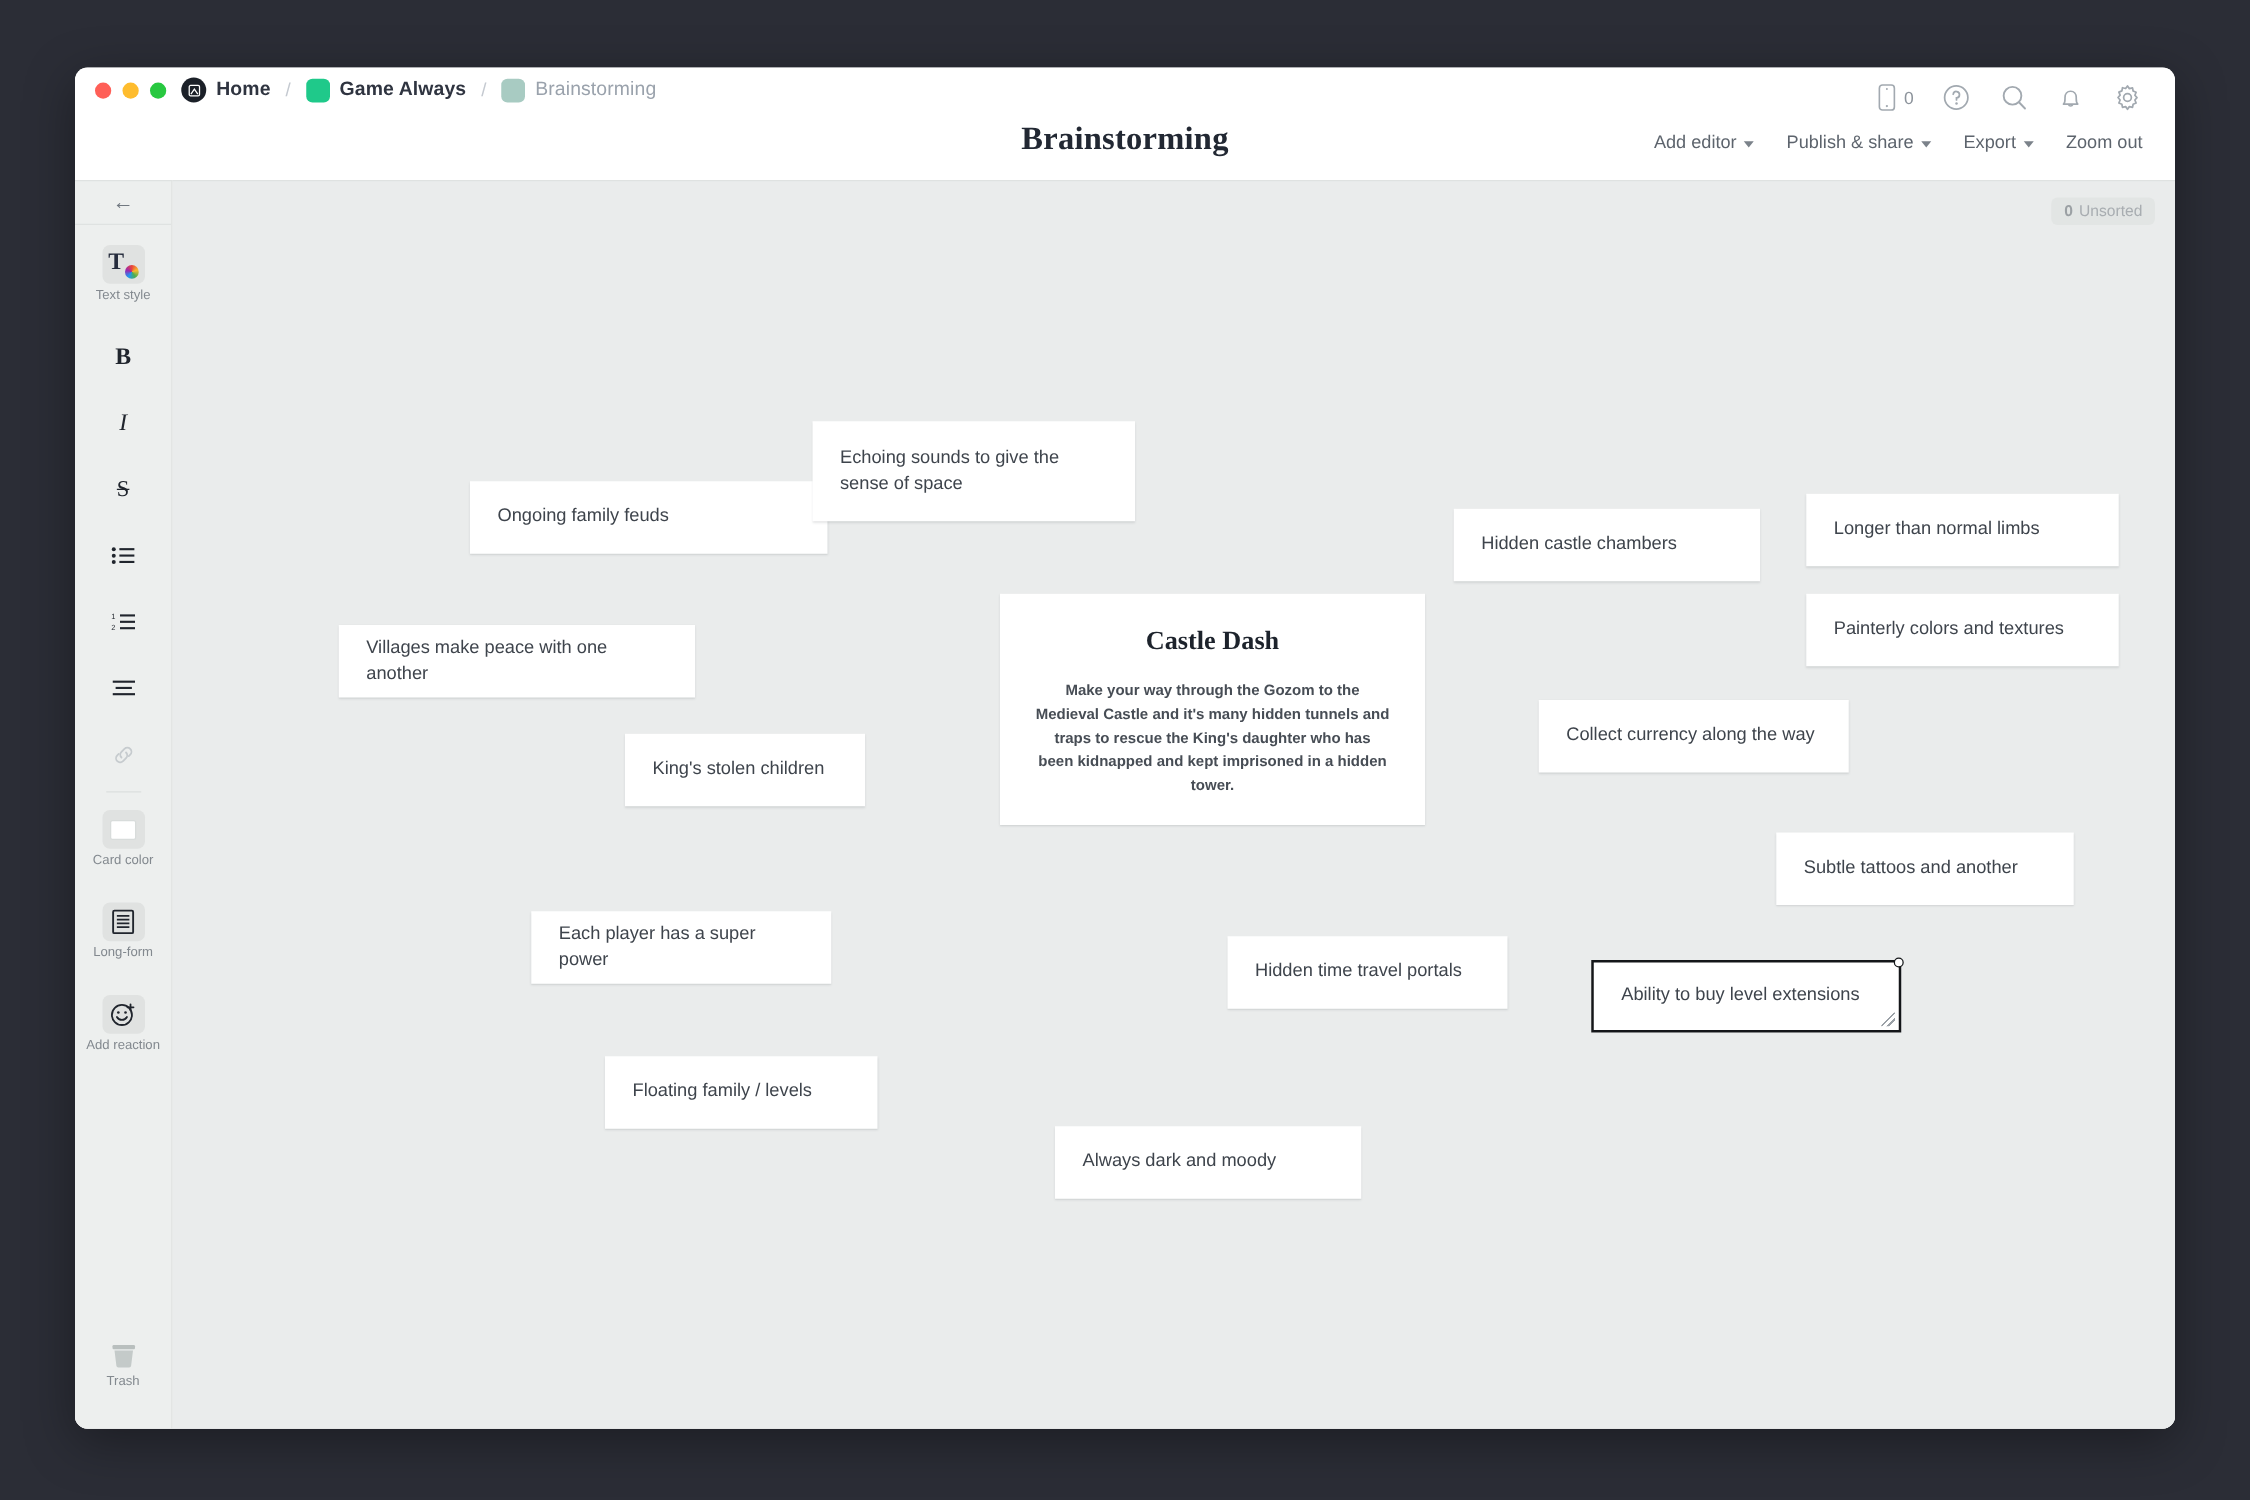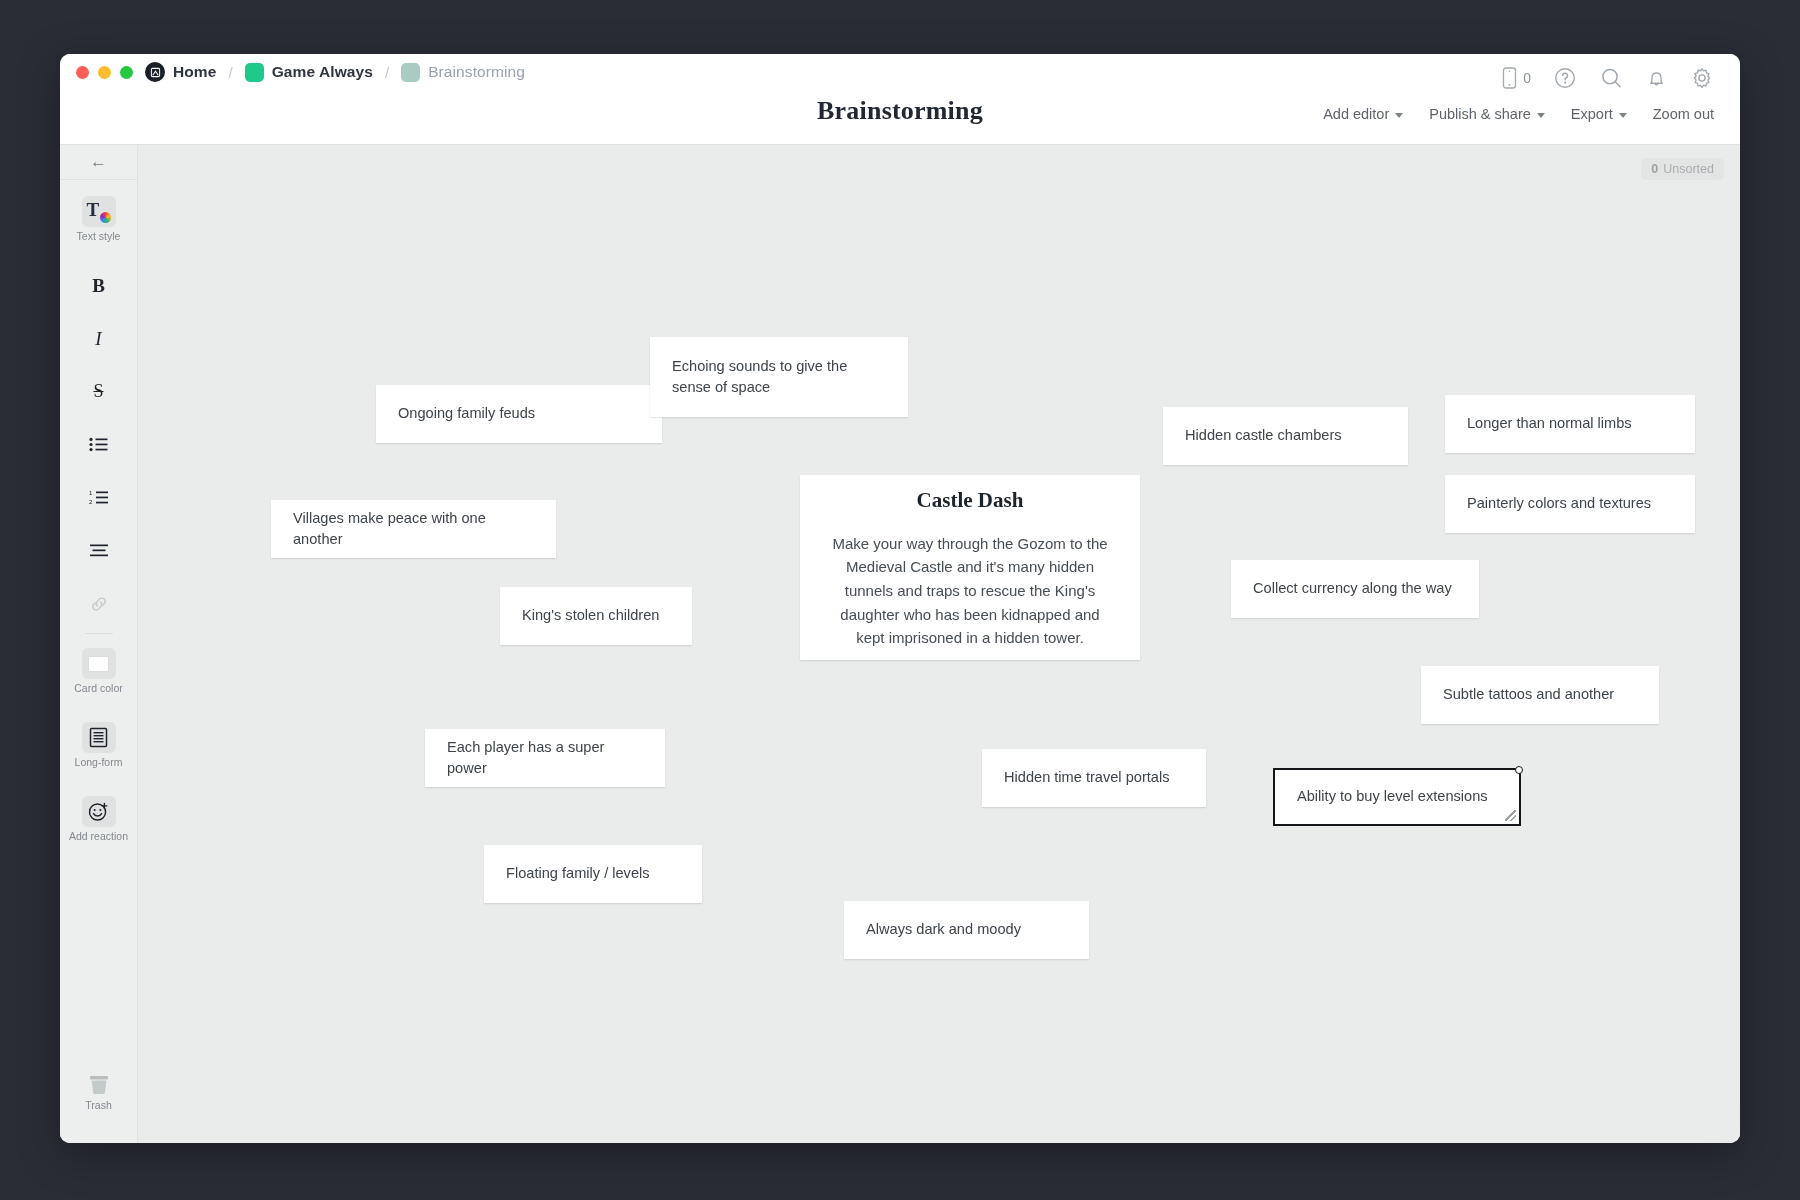--- a/index.html
+++ b/index.html
@@ -194,21 +194,21 @@
   .card.hero {
     flex-direction: column; align-items: center; justify-content: center;
     padding: 26px 28px;
     text-align: center;
   }
   .hero-title {
     font-family: "Liberation Serif", serif;
     font-weight: bold; font-size: 21px; color: #1d232c;
     margin-bottom: 16px;
   }
-  .hero-body { font-size: 15px; color: #474d55; line-height: 1.58; }
+  .hero-body { font-size: 12px; color: #474d55; line-height: 1.58; font-weight: bold; }
 </style>
 </head>
 <body>
 
 <div id="app-window">
 
   <div id="titlebar">
 
     <div id="traffic">
       <span class="dot red"></span>

